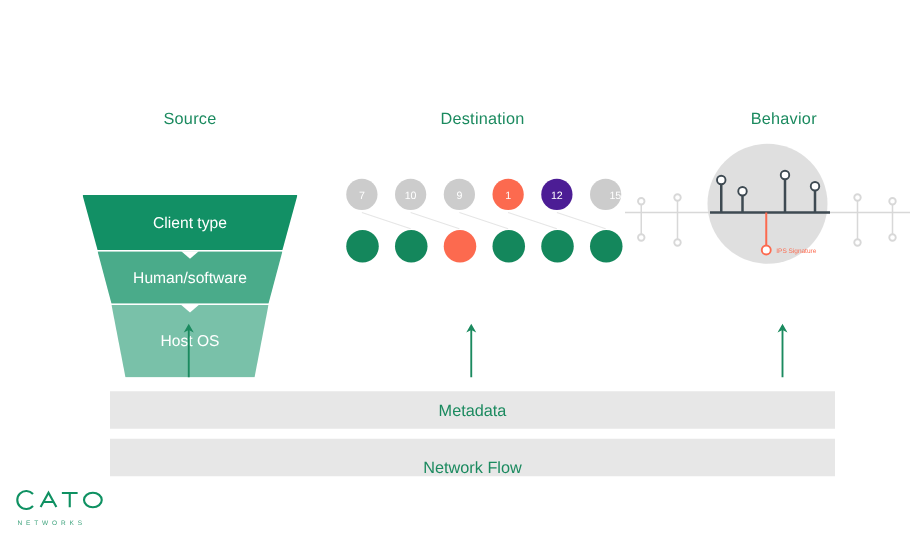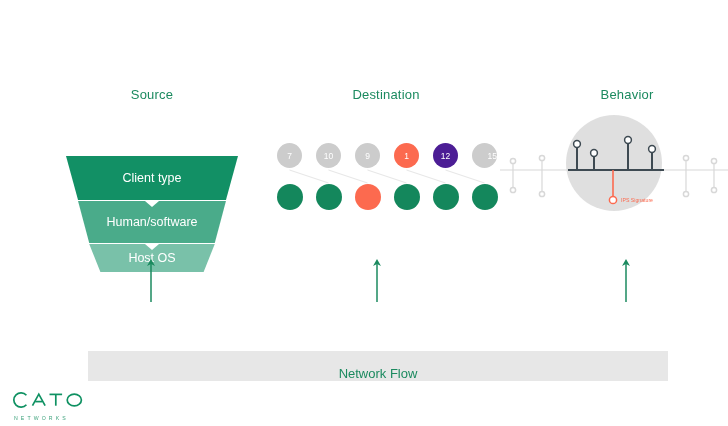--- a/index.html
+++ b/index.html
@@ -60,21 +60,21 @@
     top: 0;    height: 44px;
     background: #129065;
     clip-path: polygon(0% 0%, 100% 0%, 93.0% 100%, 7.0% 100%);
   }
   #funnel-seg-1 {
     top: 45px; height: 42px;
     background: #4aab8a;
     clip-path: polygon(7.0% 0%, 93.0% 0%, 86.5% 100%, 13.5% 100%);
   }
   #funnel-seg-2 {
-    top: 88px; height: 28px;
+    top: 88px; height: 58px;
     background: #79c1a9;
     clip-path: polygon(13.5% 0%, 86.5% 0%, 80.0% 100%, 20.0% 100%);
   }
   .funnel-notch {
     position: absolute;
     left: 50%;
     margin-left: -7px;
     width: 0; height: 0;
     border-left: 7px solid transparent;
     border-right: 7px solid transparent;
@@ -235,20 +235,23 @@
       <div class="up-arrow" style="left: 370px; top: 258px;"><svg width="14" height="44" viewBox="0 0 14 44">
           <line x1="7" y1="44" x2="7" y2="5" stroke="#1b8a5f" stroke-width="1.5"></line>
           <path d="M7 1 L11 8 L7 6 L3 8 Z" fill="#1b8a5f"></path>
         </svg></div>
       <div class="up-arrow" style="left: 619px; top: 258px;"><svg width="14" height="44" viewBox="0 0 14 44">
           <line x1="7" y1="44" x2="7" y2="5" stroke="#1b8a5f" stroke-width="1.5"></line>
           <path d="M7 1 L11 8 L7 6 L3 8 Z" fill="#1b8a5f"></path>
         </svg></div>
     </div>
 
+  <div class="layer-bar" id="bar-metadata">
+    <span>Metadata</span>
+  </div>
   <div class="layer-bar" id="bar-network-flow">
     <span>Network Flow</span>
   </div>
 
   <div id="logo">
     <svg width="76" height="20" viewBox="0 0 76 20">
       <g fill="none" stroke="#0f9162" stroke-width="1.7">
         <path d="M14.4 5.2a7.2 7.2 0 1 0 0 9.6"></path>
         <path d="M20.5 15.6 L26.8 4.2 L33.1 15.6"></path>
         <path d="M23.2 11.6 H30.4"></path>

